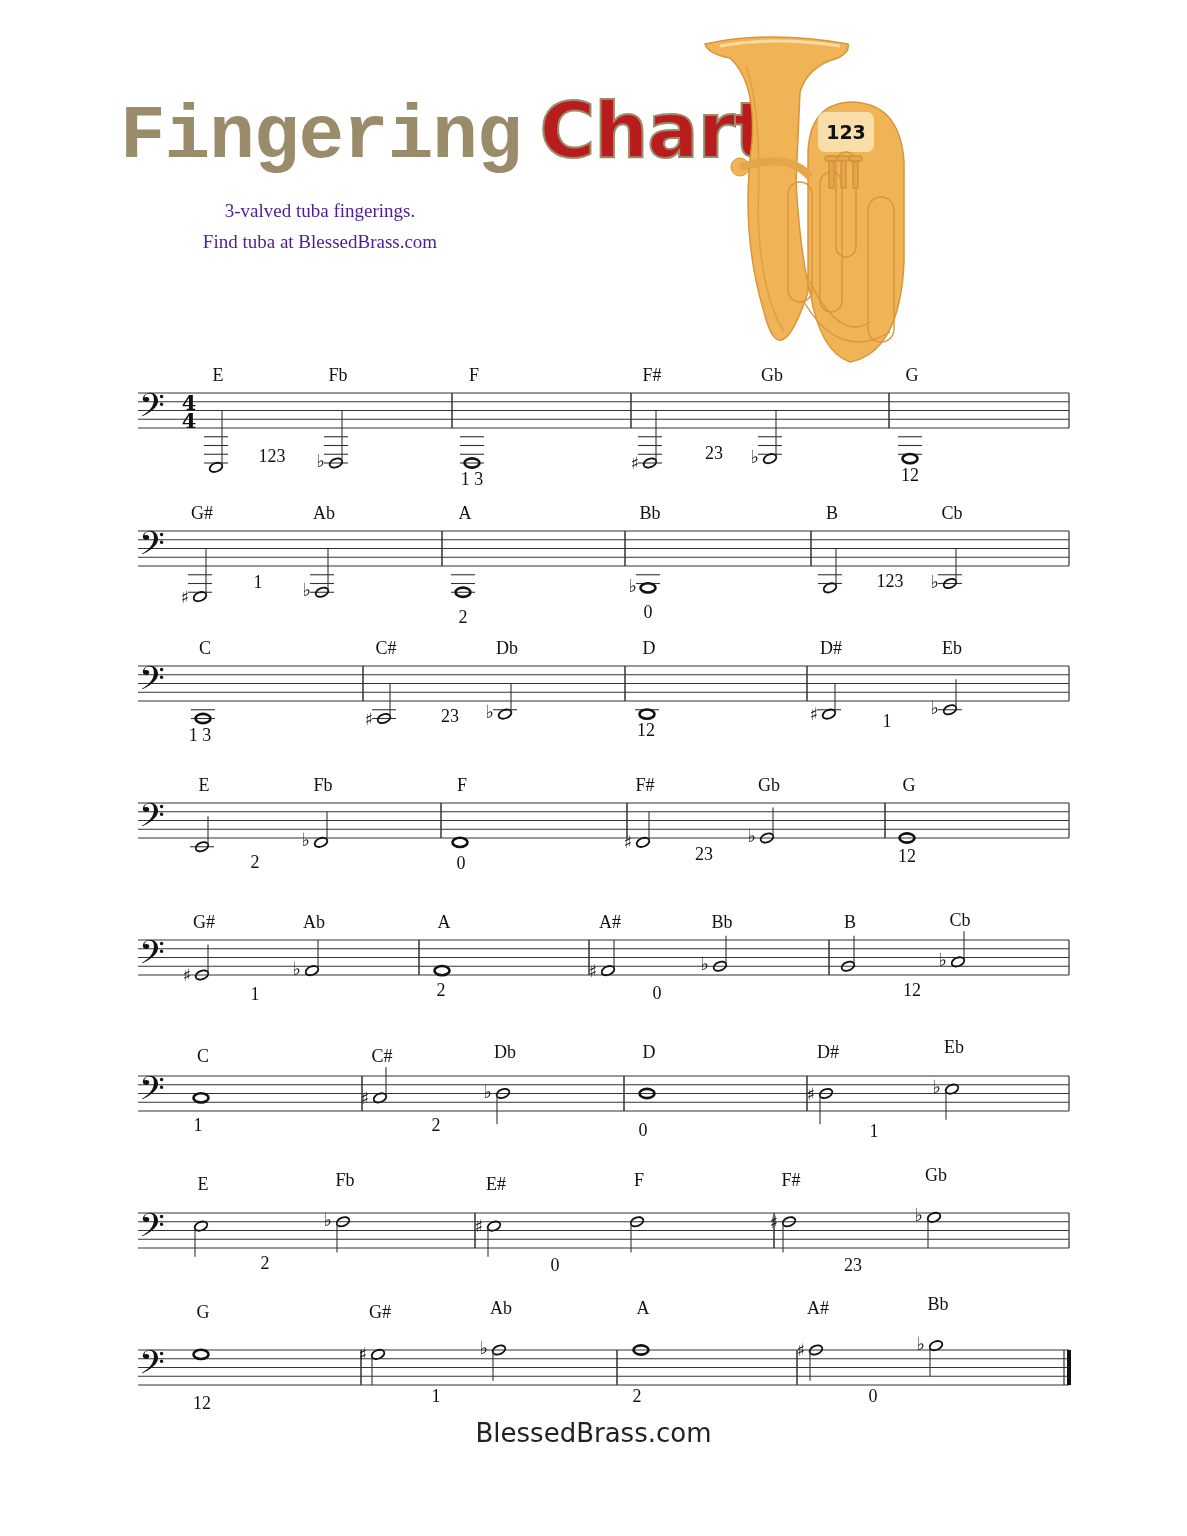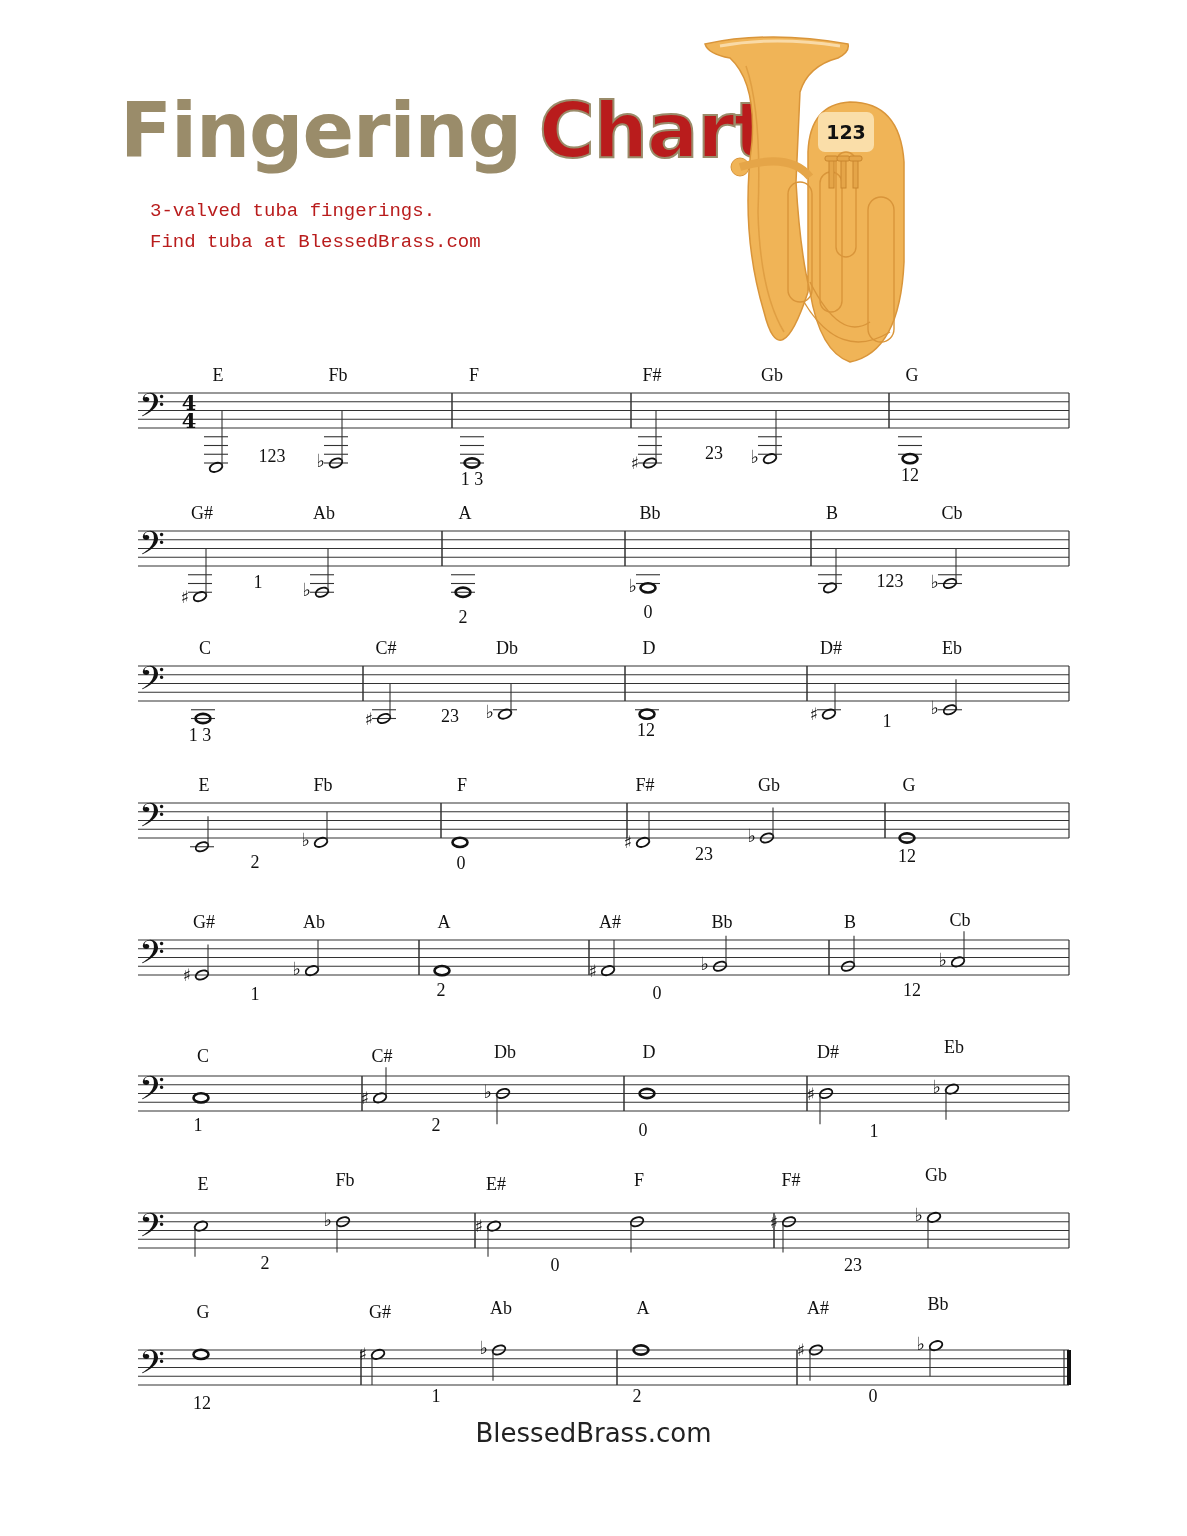--- a/index.html
+++ b/index.html
@@ -1,20 +1,20 @@
 <!DOCTYPE html>
 <html><head>
 <meta charset="utf-8">
 <style>
   html,body{margin:0;padding:0;background:#ffffff;}
   body{width:1187px;height:1536px;position:relative;overflow:hidden;font-family:"Liberation Serif",serif;color:#111;}
   .title{position:absolute;left:120px;top:86px;font-family:"DejaVu Sans",sans-serif;font-weight:bold;font-size:76px;letter-spacing:-1px;white-space:nowrap;}
-  .title .solid{color:#9a8c6a;}
+  .title .solid{color:#9a8c6a;font-family:Liberation Mono, monospace;}
   .title .outline{color:#b91c1c;-webkit-text-stroke:2px #9a8c6a;font-weight:bold;margin-left:18px;}
-  .sub{position:absolute;left:150px;width:340px;text-align:left;font-family:Liberation Mono, monospace;font-size:19px;color:#b91c1c;}
+  .sub{position:absolute;left:150px;width:340px;text-align:center;font-family:Liberation Serif, serif;font-size:19px;color:#4c1d95;}
   .sub1{top:200px;}
   .sub2{top:231px;}
   .footer{position:absolute;left:0;width:1187px;top:1418px;text-align:center;font-family:"DejaVu Sans",sans-serif;font-size:26px;color:#222;}
   #tuba{position:absolute;left:700px;top:32px;}
   #music{position:absolute;left:0;top:0;}
 </style>
 </head>
 <body>
 
 <div class="title">

